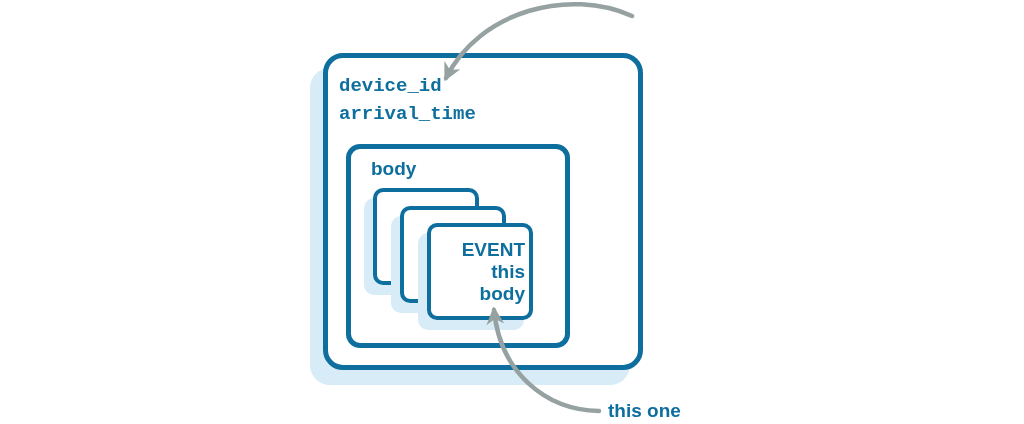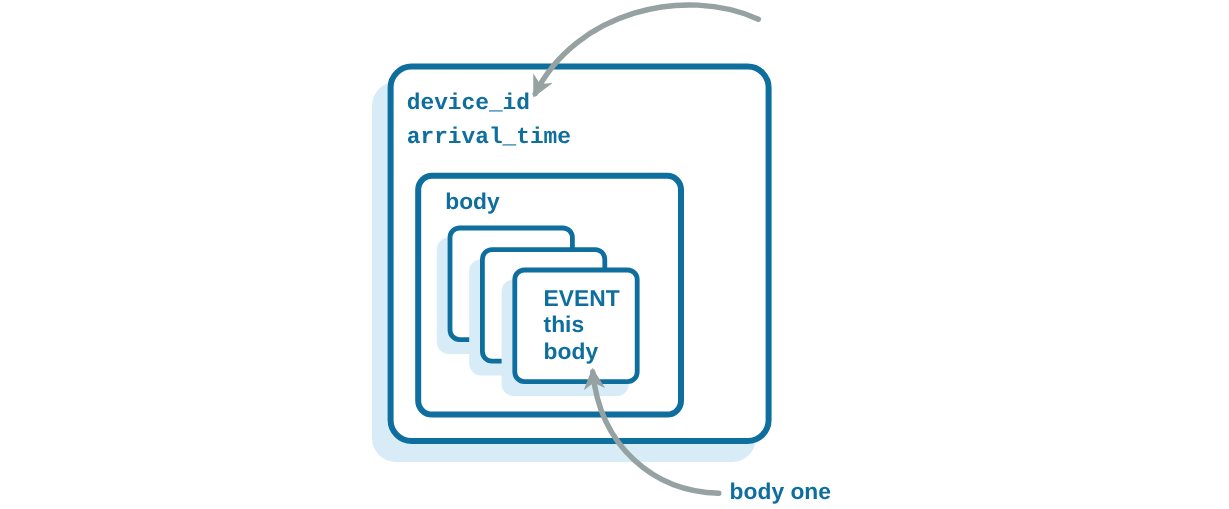--- a/index.html
+++ b/index.html
@@ -52,20 +52,21 @@
     color: #0e6f9e;
   }
   .card {
     position: absolute;
     width: 106px; height: 97px;
     background: #ffffff;
     border: 4px solid #0e6f9e;
     border-radius: 10px;
     box-sizing: border-box;
     box-shadow: -9px 10px 0 0 #d8ecf7;
+    text-align: right;
   }
   .card-back   { left: 373px; top: 188px; z-index: 3; }
   .card-middle { left: 400px; top: 206px; z-index: 4; }
   .card-front  { left: 427px; top: 223px; z-index: 5;
                  padding: 12px 4px 0 22px;
                  font-size: 19px; font-weight: bold;
                  line-height: 22px; color: #0e6f9e; }
   .annotation {
     position: absolute;
     font-size: 19px;
@@ -108,21 +109,21 @@
   </div>
 
   <div class="card card-back"></div>
   <div class="card card-middle"></div>
   <div class="card card-front">
     <div>EVENT</div>
     <div>this</div>
     <div>body</div>
   </div>
 
-  <div class="annotation annotation-bottom">body one</div>
+  <div class="annotation annotation-bottom">this one</div>
 
   <svg class="arrow-layer" viewBox="0 0 1024 424" xmlns="http://www.w3.org/2000/svg">
     <defs>
       <marker id="arrowhead" viewBox="0 0 10 10" refX="8" refY="5" markerWidth="4" markerHeight="4" orient="auto" markerUnits="strokeWidth">
         <path d="M 0 0 L 10 5 L 0 10 L 3 5 Z" fill="#96a1a1"></path>
       </marker>
     </defs>
     <path class="arrow-path" d="M 632 16 C 570 -12 480 10 446 78" marker-end="url(#arrowhead)"></path>
     <path class="arrow-path" d="M 599 411 C 545 410 500 372 494 310" marker-end="url(#arrowhead)"></path>
   </svg>

